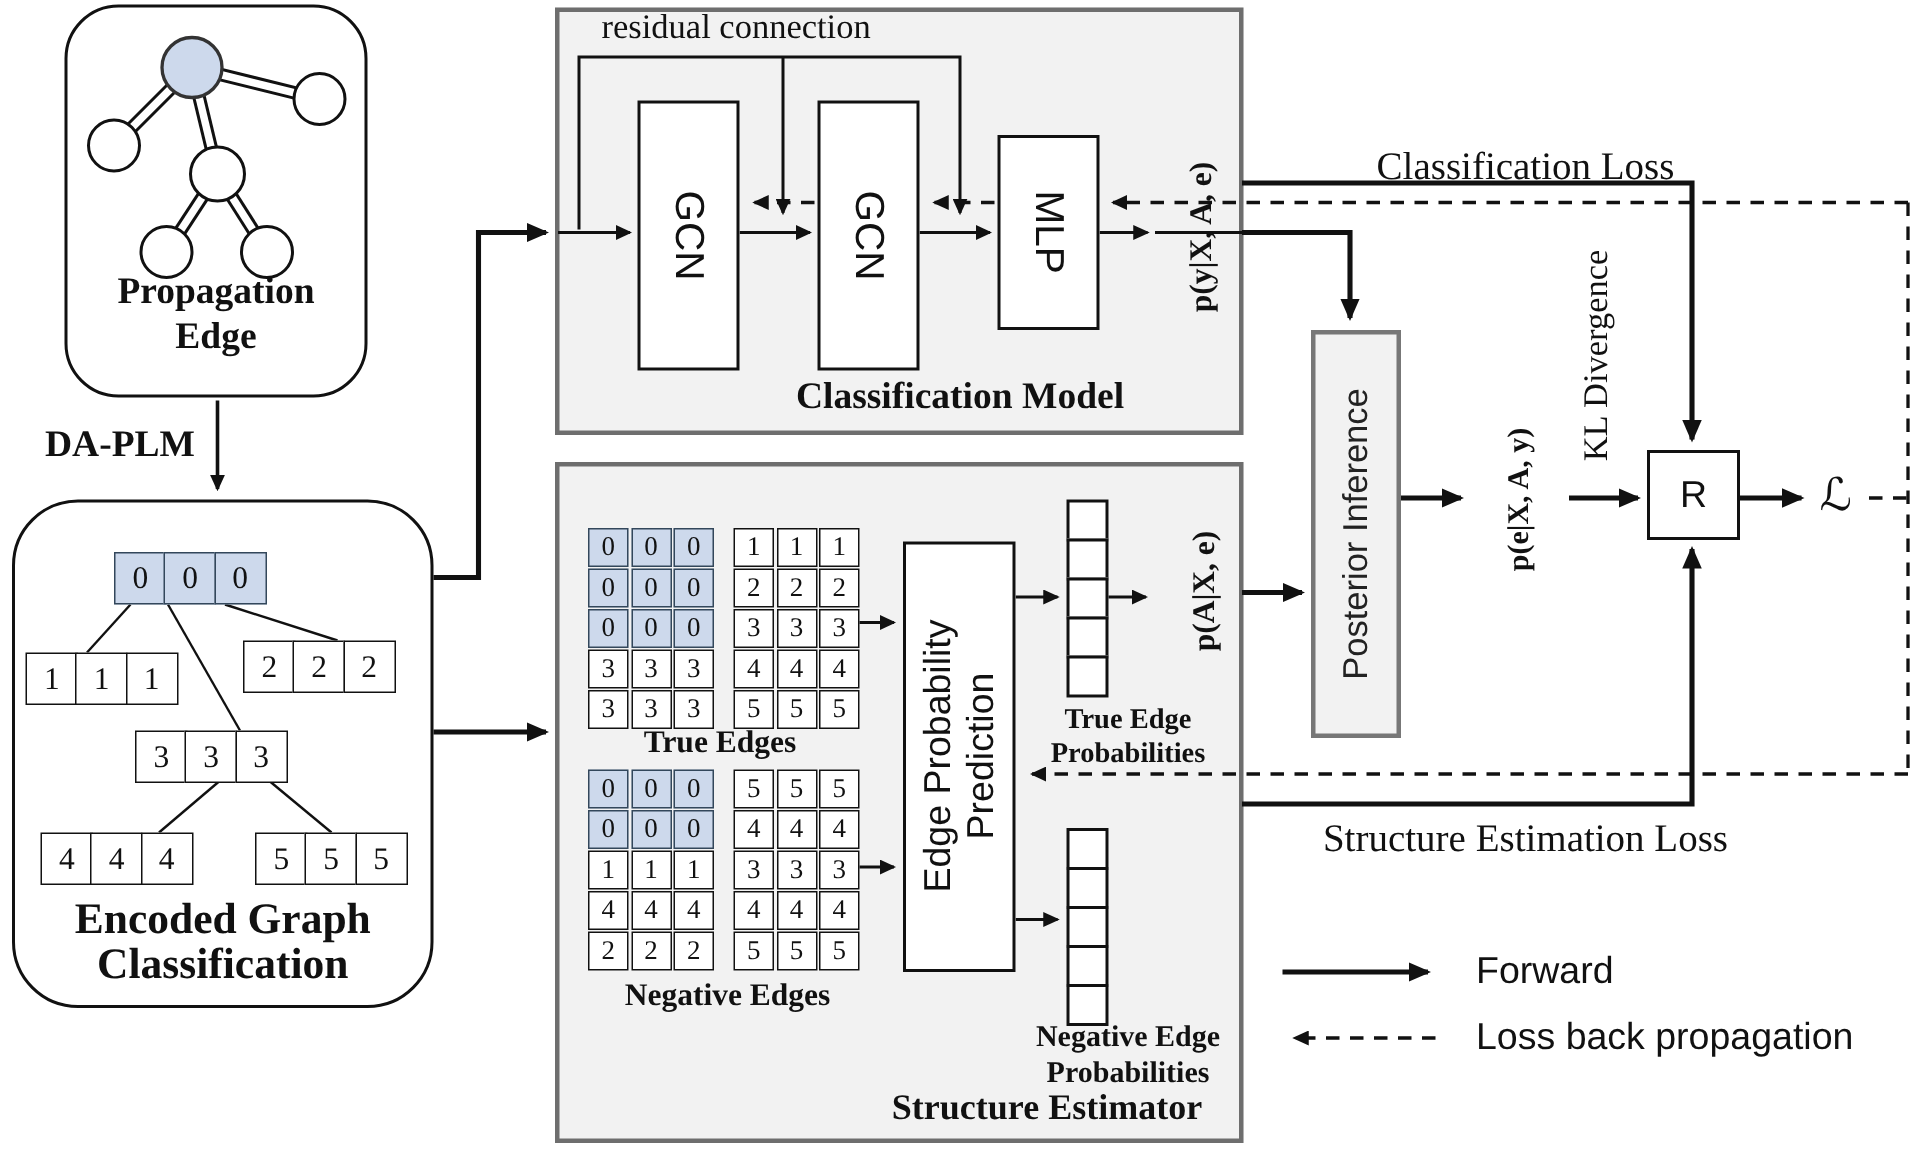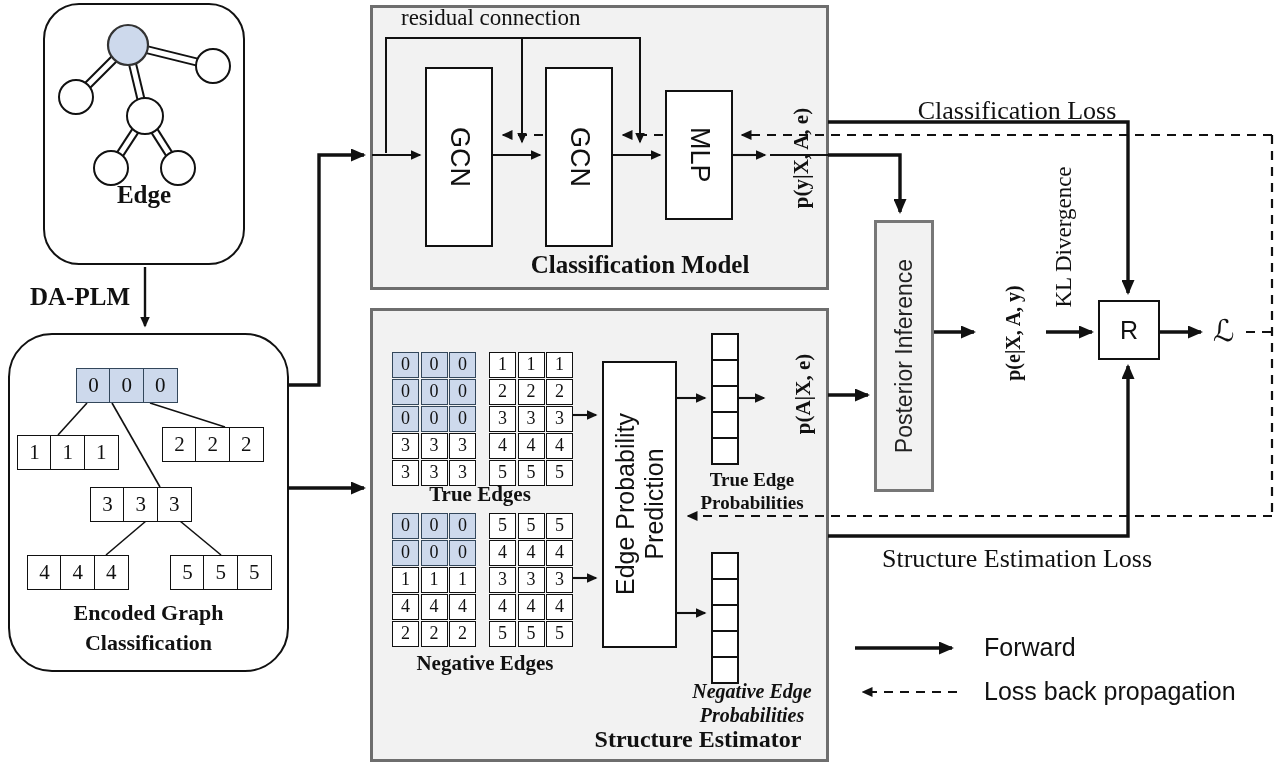--- a/index.html
+++ b/index.html
@@ -130,20 +130,21 @@
       <path d="M663,135 H623" marker-end="url(#as)"></path>
       <path d="M543,135 H503" marker-end="url(#as)"></path>
       <path d="M1272,135 V516"></path>
       <path d="M1272,516 H688" marker-end="url(#as)"></path>
       <path d="M1246,332 H1272"></path>
       <path d="M957,692 H863" marker-end="url(#as)"></path>
     </g>
   </svg>
 
   <div class="lbl serif bold center" style="left:43px;top:180px;width:202px;font-size:25px;line-height:30px;">
+    <div>Propagation</div>
     <div>Edge</div>
   </div>
   <div class="lbl serif bold" style="left:30px;top:283px;font-size:25px;">DA-PLM</div>
 
   <div class="enc-row" style="left:76px;top:368px;">
       <div class="mcell blue">0</div>
       <div class="mcell blue">0</div>
       <div class="mcell blue">0</div>
     </div>
   <div class="enc-row" style="left:17px;top:435px;">
@@ -164,21 +165,21 @@
   <div class="enc-row" style="left:27px;top:555px;">
       <div class="mcell">4</div>
       <div class="mcell">4</div>
       <div class="mcell">4</div>
     </div>
   <div class="enc-row" style="left:170px;top:555px;">
       <div class="mcell">5</div>
       <div class="mcell">5</div>
       <div class="mcell">5</div>
     </div>
-  <div class="lbl serif bold center" style="left:8px;top:598px;width:281px;font-size:22px;line-height:30px;">
+  <div class="lbl serif bold center" style="left:8px;top:598px;width:281px;font-size:29px;line-height:30px;">
     <div>Encoded Graph</div>
     <div>Classification</div>
   </div>
 
   <div class="lbl serif" style="left:401px;top:5px;font-size:23px;">residual connection</div>
   <div class="whitebox" style="left:425px;top:67px;width:68px;height:180px;">
     <span class="vtext" style="font-size:27px;">GCN</span>
   </div>
   <div class="whitebox" style="left:545px;top:67px;width:68px;height:180px;">
     <span class="vtext" style="font-size:27px;">GCN</span>
@@ -321,21 +322,21 @@
       <div class="vcell"></div>
       <div class="vcell"></div>
       <div class="vcell"></div>
       <div class="vcell"></div>
     </div>
 
   <div class="lbl serif bold center" style="left:672px;top:468px;width:160px;font-size:19px;line-height:23px;">
     <div>True Edge</div>
     <div>Probabilities</div>
   </div>
-  <div class="lbl serif bold center" style="left:662px;top:679px;width:180px;font-size:20px;line-height:24px;font-style:italic;">
+  <div class="lbl serif bold center" style="left:662px;top:679px;width:180px;font-size:20px;line-height:24px;">
     <div>Negative Edge</div>
     <div>Probabilities</div>
   </div>
   <div class="vlabel serif bold" style="left:803px;top:394px;font-size:21px;">p(A|X, e)</div>
   <div class="lbl serif bold center" style="left:548px;top:726px;width:300px;font-size:24px;">Structure Estimator</div>
 
   <div class="vlabel sans" style="left:904px;top:356px;font-size:23px;color:#222;">Posterior Inference</div>
   <div class="vlabel serif bold" style="left:1013px;top:333px;font-size:20px;">p(e|X, A, y)</div>
   <div class="vlabel serif" style="left:1064px;top:237px;font-size:23px;">KL Divergence</div>
 

